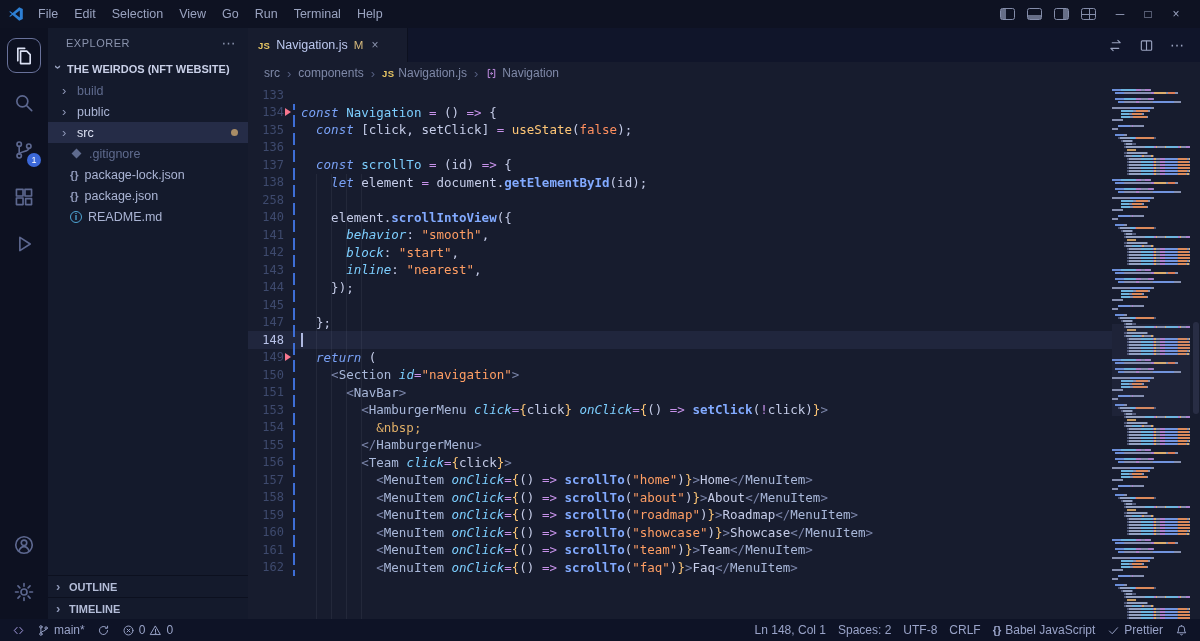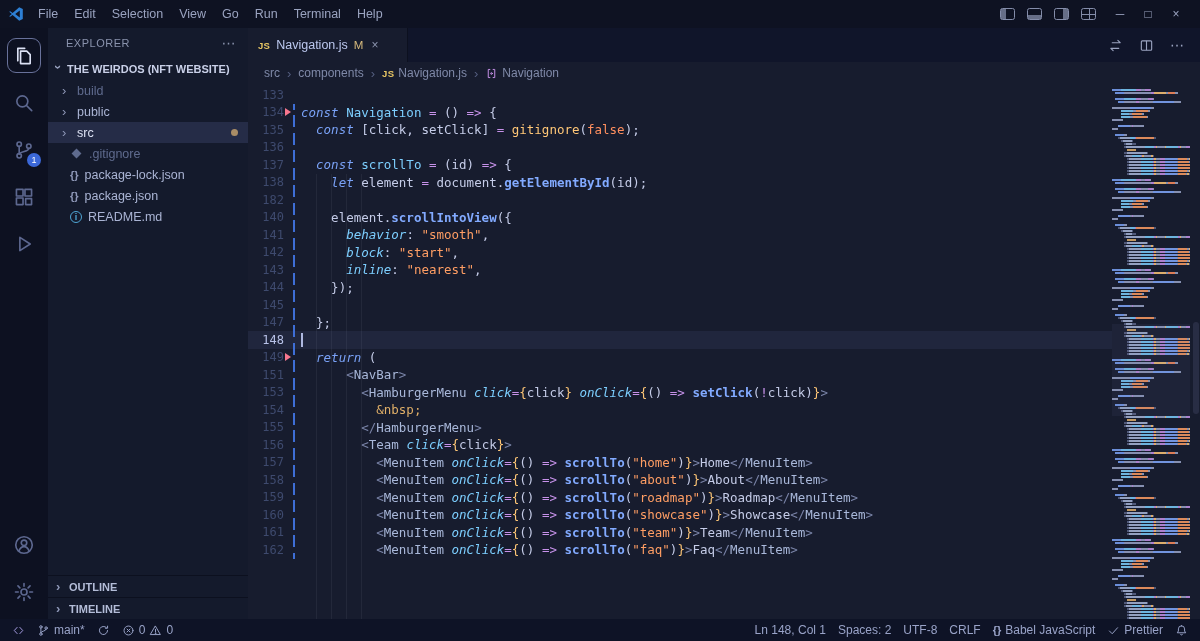--- a/index.html
+++ b/index.html
@@ -333,34 +333,35 @@
               </svg>
             </span>
             <span>Navigation</span>
           </span>
         </div>
 
       <div class="code-wrap">
         <div class="code-lines">
             <div class="row"><span class="num">133</span><span class="codetext"></span></div>
             <div class="row"><span class="num">134</span><span class="gitdash"></span><span class="marker"></span><span class="codetext"><span class="tk-k">const </span><span class="tk-f">Navigation</span><span class="tk-o"> = </span><span class="tk-d">() </span><span class="tk-o">=&gt; </span><span class="tk-d">{</span></span></div>
-            <div class="row"><span class="num">135</span><span class="gitdash"></span><span class="codetext"><span class="tk-d">  </span><span class="tk-k">const </span><span class="tk-d">[click, setClick] </span><span class="tk-o">= </span><span class="tk-u">gitignore</span><span class="tk-d">(</span><span class="tk-b">false</span><span class="tk-d">);</span></span></div>
+            <div class="row"><span class="num">135</span><span class="gitdash"></span><span class="codetext"><span class="tk-d">  </span><span class="tk-k">const </span><span class="tk-d">[click, setClick] </span><span class="tk-o">= </span><span class="tk-u">useState</span><span class="tk-d">(</span><span class="tk-b">false</span><span class="tk-d">);</span></span></div>
             <div class="row"><span class="num">136</span><span class="gitdash"></span><span class="codetext"></span></div>
             <div class="row"><span class="num">137</span><span class="gitdash"></span><span class="codetext"><span class="tk-d">  </span><span class="tk-k">const </span><span class="tk-f">scrollTo</span><span class="tk-o"> = </span><span class="tk-d">(id) </span><span class="tk-o">=&gt; </span><span class="tk-d">{</span></span></div>
             <div class="row"><span class="num">138</span><span class="gitdash"></span><span class="codetext"><span class="tk-d">    </span><span class="tk-k">let </span><span class="tk-d">element </span><span class="tk-o">= </span><span class="tk-d">document.</span><span class="tk-c">getElementById</span><span class="tk-d">(id);</span></span></div>
-            <div class="row"><span class="num">182</span><span class="gitdash"></span><span class="codetext"></span></div>
+            <div class="row"><span class="num">258</span><span class="gitdash"></span><span class="codetext"></span></div>
             <div class="row"><span class="num">140</span><span class="gitdash"></span><span class="codetext"><span class="tk-d">    element.</span><span class="tk-c">scrollIntoView</span><span class="tk-d">({</span></span></div>
             <div class="row"><span class="num">141</span><span class="gitdash"></span><span class="codetext"><span class="tk-d">      </span><span class="tk-a">behavior</span><span class="tk-d">: </span><span class="tk-s">"smooth"</span><span class="tk-d">,</span></span></div>
             <div class="row"><span class="num">142</span><span class="gitdash"></span><span class="codetext"><span class="tk-d">      </span><span class="tk-a">block</span><span class="tk-d">: </span><span class="tk-s">"start"</span><span class="tk-d">,</span></span></div>
             <div class="row"><span class="num">143</span><span class="gitdash"></span><span class="codetext"><span class="tk-d">      </span><span class="tk-a">inline</span><span class="tk-d">: </span><span class="tk-s">"nearest"</span><span class="tk-d">,</span></span></div>
             <div class="row"><span class="num">144</span><span class="gitdash"></span><span class="codetext"><span class="tk-d">    });</span></span></div>
             <div class="row"><span class="num">145</span><span class="gitdash"></span><span class="codetext"></span></div>
             <div class="row"><span class="num">147</span><span class="gitdash"></span><span class="codetext"><span class="tk-d">  };</span></span></div>
             <div class="row cur"><span class="num">148</span><span class="gitdash"></span><span class="codetext"></span><span class="caret"></span></div>
             <div class="row"><span class="num">149</span><span class="gitdash"></span><span class="marker"></span><span class="codetext"><span class="tk-d">  </span><span class="tk-k">return</span><span class="tk-d"> (</span></span></div>
+            <div class="row"><span class="num">150</span><span class="gitdash"></span><span class="codetext"><span class="tk-d">    </span><span class="tk-g">&lt;</span><span class="tk-t">Section</span><span class="tk-a"> id</span><span class="tk-o">=</span><span class="tk-s">"navigation"</span><span class="tk-g">&gt;</span></span></div>
             <div class="row"><span class="num">151</span><span class="gitdash"></span><span class="codetext"><span class="tk-d">      </span><span class="tk-g">&lt;</span><span class="tk-t">NavBar</span><span class="tk-g">&gt;</span></span></div>
             <div class="row"><span class="num">153</span><span class="gitdash"></span><span class="codetext"><span class="tk-d">        </span><span class="tk-g">&lt;</span><span class="tk-t">HamburgerMenu</span><span class="tk-a"> click</span><span class="tk-o">=</span><span class="tk-y">{</span><span class="tk-d">click</span><span class="tk-y">}</span><span class="tk-a"> onClick</span><span class="tk-o">=</span><span class="tk-y">{</span><span class="tk-d">() </span><span class="tk-o">=&gt; </span><span class="tk-c">setClick</span><span class="tk-d">(</span><span class="tk-o">!</span><span class="tk-d">click)</span><span class="tk-y">}</span><span class="tk-g">&gt;</span></span></div>
             <div class="row"><span class="num">154</span><span class="gitdash"></span><span class="codetext"><span class="tk-d">          </span><span class="tk-e">&amp;nbsp;</span></span></div>
             <div class="row"><span class="num">155</span><span class="gitdash"></span><span class="codetext"><span class="tk-d">        </span><span class="tk-g">&lt;/</span><span class="tk-t">HamburgerMenu</span><span class="tk-g">&gt;</span></span></div>
             <div class="row"><span class="num">156</span><span class="gitdash"></span><span class="codetext"><span class="tk-d">        </span><span class="tk-g">&lt;</span><span class="tk-t">Team</span><span class="tk-a"> click</span><span class="tk-o">=</span><span class="tk-y">{</span><span class="tk-d">click</span><span class="tk-y">}</span><span class="tk-g">&gt;</span></span></div>
             <div class="row"><span class="num">157</span><span class="gitdash"></span><span class="codetext"><span class="tk-d">          </span><span class="tk-g">&lt;</span><span class="tk-t">MenuItem</span><span class="tk-a"> onClick</span><span class="tk-o">=</span><span class="tk-y">{</span><span class="tk-d">() </span><span class="tk-o">=&gt; </span><span class="tk-c">scrollTo</span><span class="tk-d">(</span><span class="tk-s">"home"</span><span class="tk-d">)</span><span class="tk-y">}</span><span class="tk-g">&gt;</span><span class="tk-d">Home</span><span class="tk-g">&lt;/</span><span class="tk-t">MenuItem</span><span class="tk-g">&gt;</span></span></div>
             <div class="row"><span class="num">158</span><span class="gitdash"></span><span class="codetext"><span class="tk-d">          </span><span class="tk-g">&lt;</span><span class="tk-t">MenuItem</span><span class="tk-a"> onClick</span><span class="tk-o">=</span><span class="tk-y">{</span><span class="tk-d">() </span><span class="tk-o">=&gt; </span><span class="tk-c">scrollTo</span><span class="tk-d">(</span><span class="tk-s">"about"</span><span class="tk-d">)</span><span class="tk-y">}</span><span class="tk-g">&gt;</span><span class="tk-d">About</span><span class="tk-g">&lt;/</span><span class="tk-t">MenuItem</span><span class="tk-g">&gt;</span></span></div>
             <div class="row"><span class="num">159</span><span class="gitdash"></span><span class="codetext"><span class="tk-d">          </span><span class="tk-g">&lt;</span><span class="tk-t">MenuItem</span><span class="tk-a"> onClick</span><span class="tk-o">=</span><span class="tk-y">{</span><span class="tk-d">() </span><span class="tk-o">=&gt; </span><span class="tk-c">scrollTo</span><span class="tk-d">(</span><span class="tk-s">"roadmap"</span><span class="tk-d">)</span><span class="tk-y">}</span><span class="tk-g">&gt;</span><span class="tk-d">Roadmap</span><span class="tk-g">&lt;/</span><span class="tk-t">MenuItem</span><span class="tk-g">&gt;</span></span></div>
             <div class="row"><span class="num">160</span><span class="gitdash"></span><span class="codetext"><span class="tk-d">          </span><span class="tk-g">&lt;</span><span class="tk-t">MenuItem</span><span class="tk-a"> onClick</span><span class="tk-o">=</span><span class="tk-y">{</span><span class="tk-d">() </span><span class="tk-o">=&gt; </span><span class="tk-c">scrollTo</span><span class="tk-d">(</span><span class="tk-s">"showcase"</span><span class="tk-d">)</span><span class="tk-y">}</span><span class="tk-g">&gt;</span><span class="tk-d">Showcase</span><span class="tk-g">&lt;/</span><span class="tk-t">MenuItem</span><span class="tk-g">&gt;</span></span></div>
             <div class="row"><span class="num">161</span><span class="gitdash"></span><span class="codetext"><span class="tk-d">          </span><span class="tk-g">&lt;</span><span class="tk-t">MenuItem</span><span class="tk-a"> onClick</span><span class="tk-o">=</span><span class="tk-y">{</span><span class="tk-d">() </span><span class="tk-o">=&gt; </span><span class="tk-c">scrollTo</span><span class="tk-d">(</span><span class="tk-s">"team"</span><span class="tk-d">)</span><span class="tk-y">}</span><span class="tk-g">&gt;</span><span class="tk-d">Team</span><span class="tk-g">&lt;/</span><span class="tk-t">MenuItem</span><span class="tk-g">&gt;</span></span></div>

